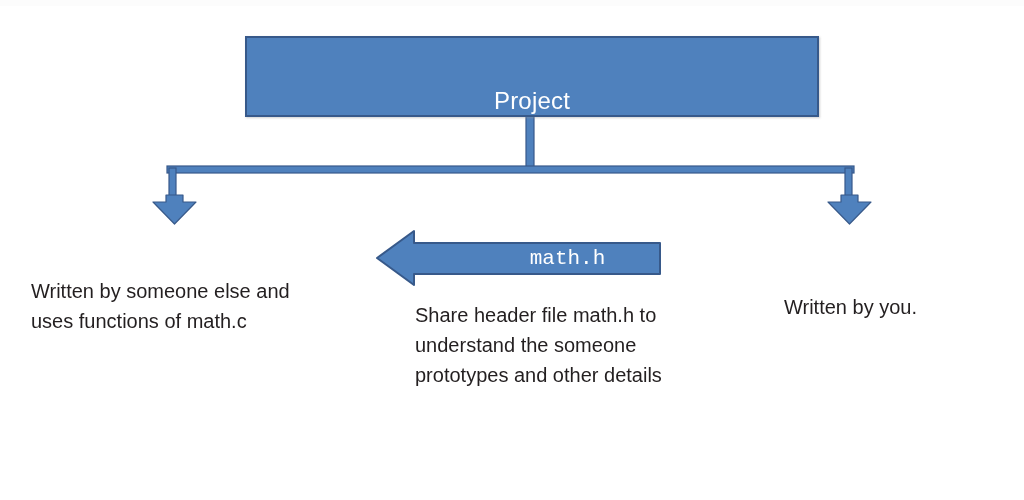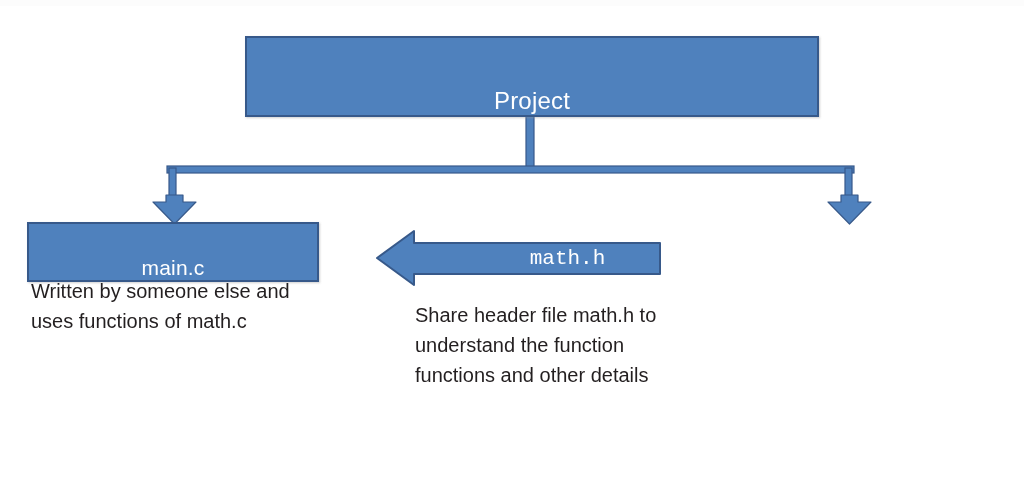--- a/index.html
+++ b/index.html
@@ -162,30 +162,28 @@
     <g>
       <rect x="845" y="168" width="7" height="38" fill="#4f81bd" stroke="#37598a" stroke-width="1.2"></rect>
       <path d="M 828 202 L 841 202 L 841 195 L 858 195 L 858 202 L 871 202 L 849.5 224 Z" fill="#4f81bd" stroke="#37598a" stroke-width="1.2" stroke-linejoin="round"></path>
     </g>
   </svg>
 
   <div class="node" id="node-project">
     <span class="node-label">Project</span>
   </div>
 
-  <div class="node" id="node-mainc">
-    <span class="node-label">main.c</span>
-  </div>
 
 
   <div id="arrow-mathh">
     <svg width="295" height="64" viewBox="0 0 295 64" xmlns="http://www.w3.org/2000/svg">
       <path d="M 7 32 L 44 5 L 44 17 L 290 17 L 290 48 L 44 48 L 44 59 Z" fill="#4f81bd" stroke="#37598a" stroke-width="2" stroke-linejoin="round"></path>
     </svg>
     <span class="arrow-label">math.h</span>
   </div>
 
   <div class="caption" id="caption-mainc">Written by someone else and uses functions of math.c</div>
 
-  <div class="caption" id="caption-mathh">Share header file math.h to understand the function functions and other details</div>
+  <div class="caption" id="caption-mathh">Share header file math.h to understand the someone prototypes and other details</div>
 
+  <div class="caption" id="caption-mathc">Written by you.</div>
 
 </div>
 
 </body></html>

